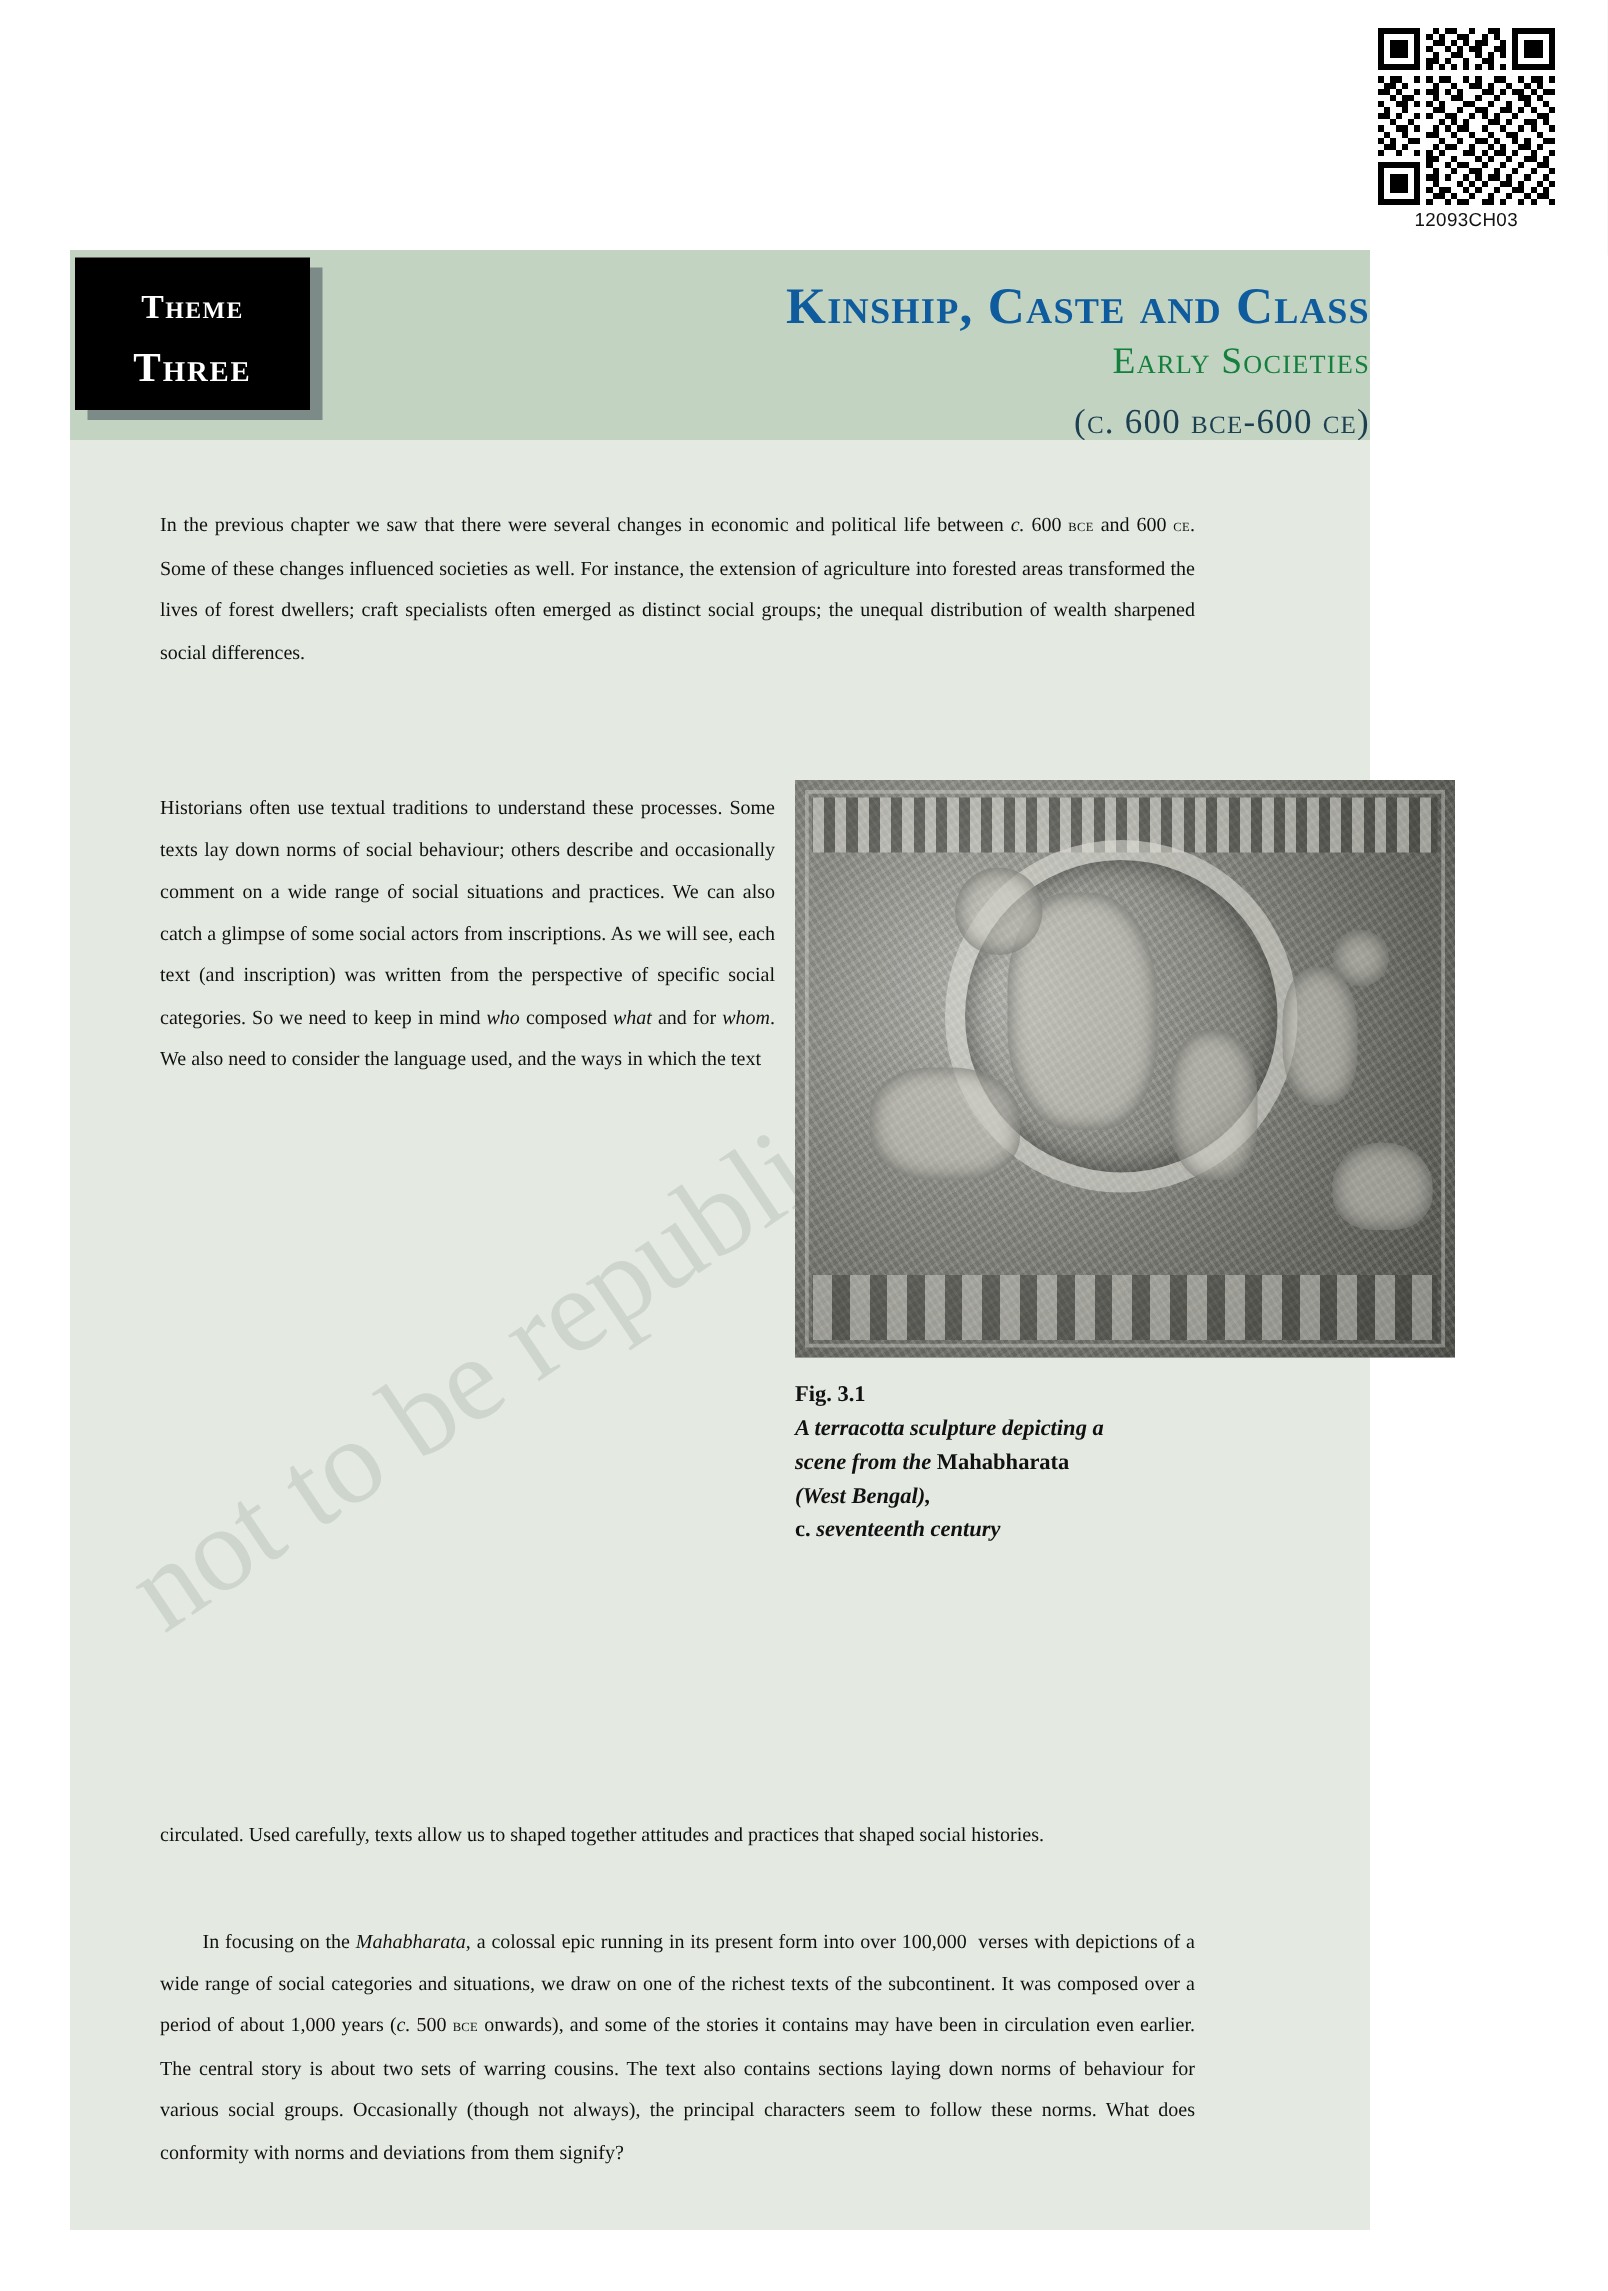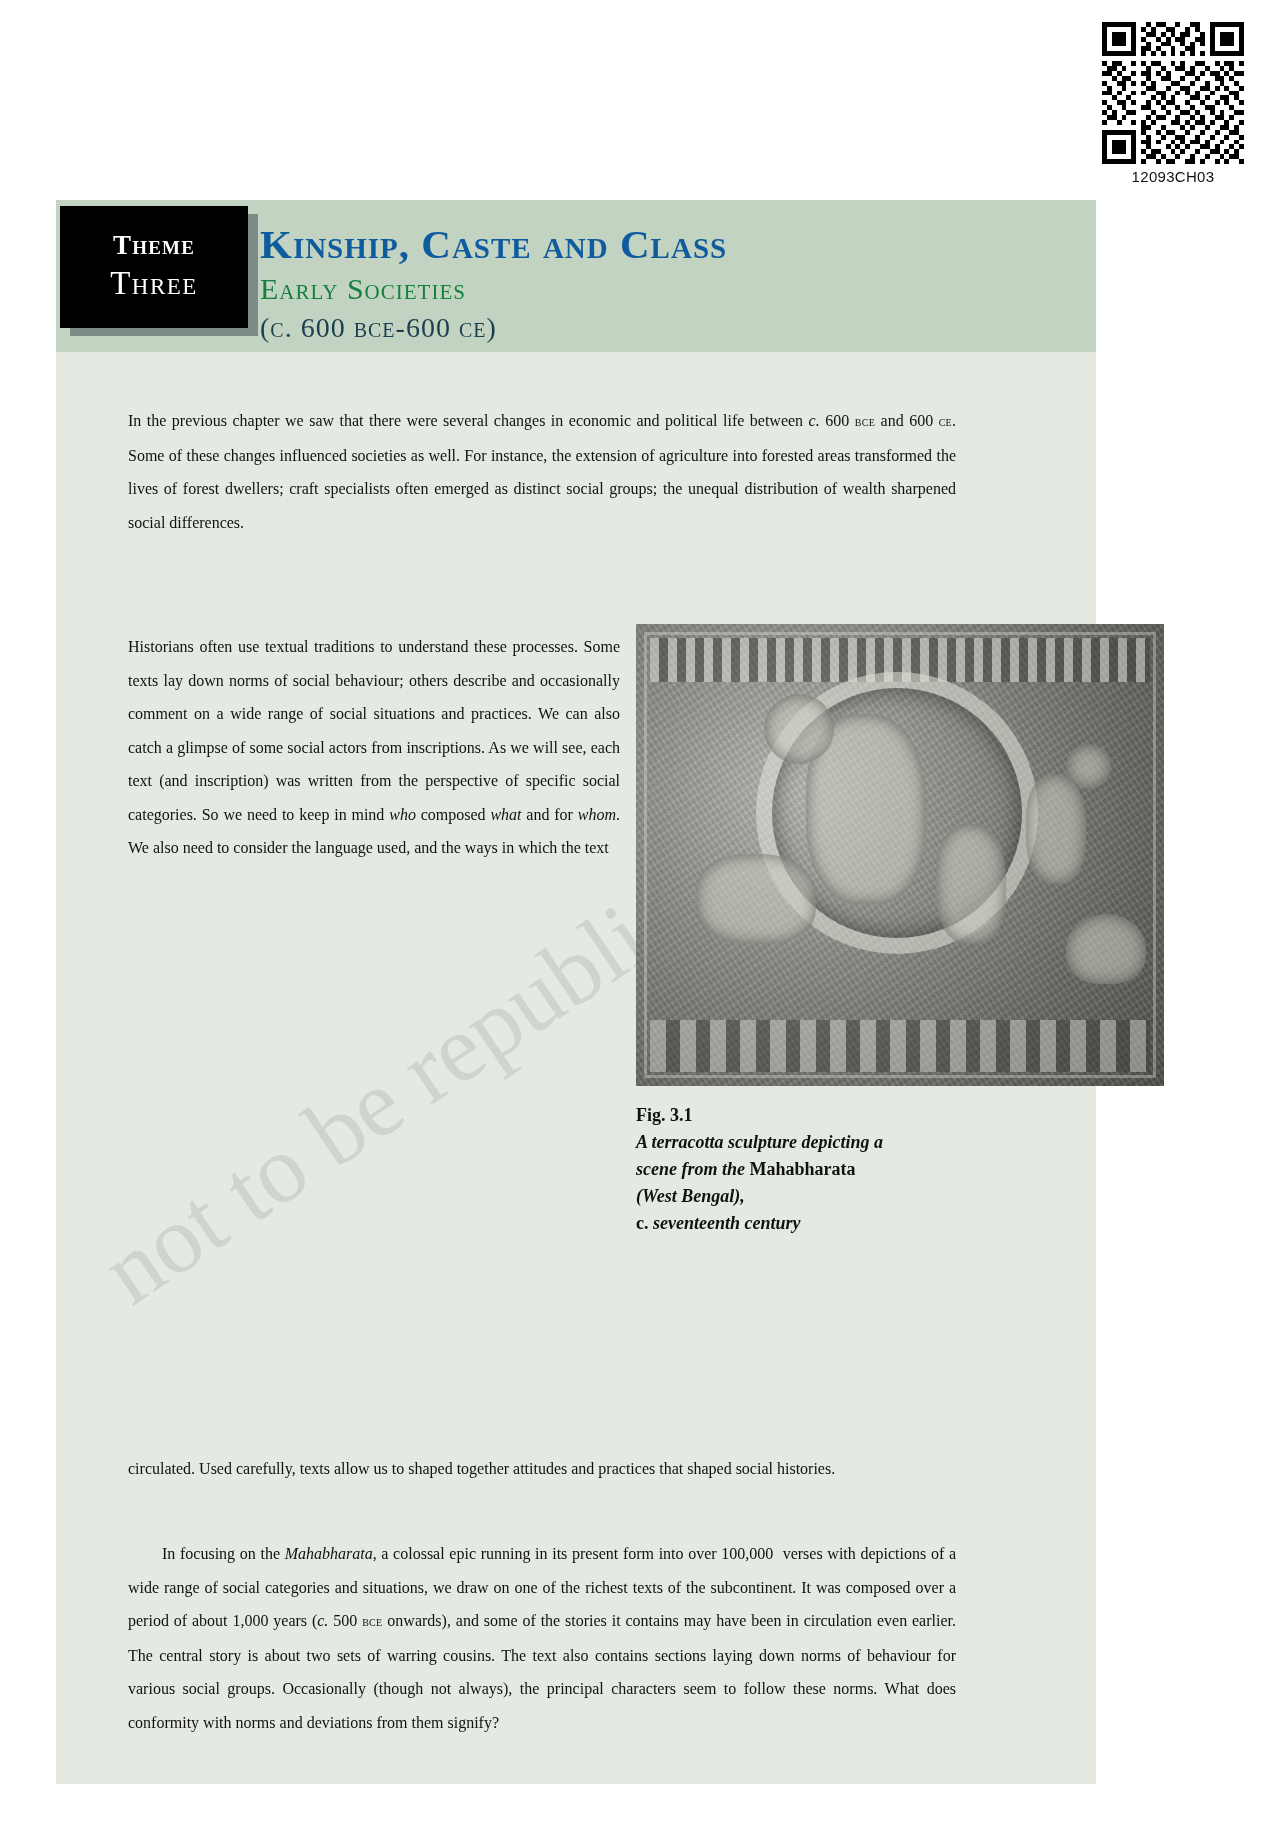--- a/index.html
+++ b/index.html
@@ -79,30 +79,30 @@
   #theme-box .theme-word {
     font-size: 27px;
     letter-spacing: 1.2px;
     font-weight: bold;
     margin-top: 24px;
     font-variant: small-caps;
   }
   #theme-box .theme-num {
     font-size: 33px;
     letter-spacing: 1.5px;
-    font-weight: normal;
-    margin-top: 4px;
+    font-weight: bold;
+    margin-top: 16px;
     font-variant: small-caps;
   }
   #header-titles {
     position: absolute;
-    left: 260px;
+    left: 276px;
     top: 206px;
     width: 820px;
-    text-align: left;
+    text-align: right;
     color: #123f6d;
   }
   #chapter-title {
     font-size: 41px;
     font-weight: bold;
     color: #0e5b9e;
     font-variant: small-caps;
     letter-spacing: 1px;
     margin-top: 14px;
   }
@@ -111,21 +111,21 @@
     color: #15803d;
     font-variant: small-caps;
     letter-spacing: 1px;
     margin-top: 4px;
   }
   #chapter-dates {
     font-size: 28px;
     color: #1b3f50;
     font-variant: small-caps;
     letter-spacing: 1px;
-    margin-top: 6px;
+    margin-top: 16px;
   }
 
   
   #watermark {
     position: absolute;
     left: 180px;
     top: 560px;
     width: 920px;
     height: 820px;
     pointer-events: none;

